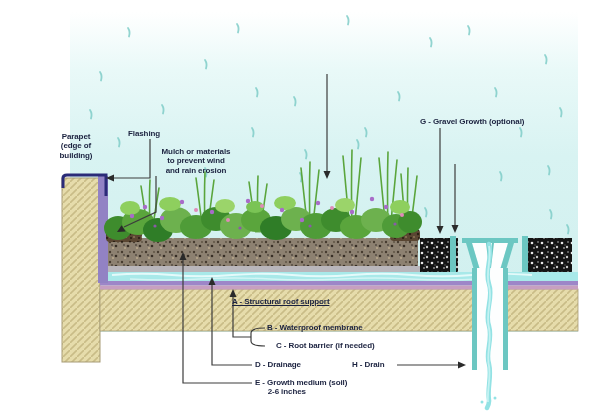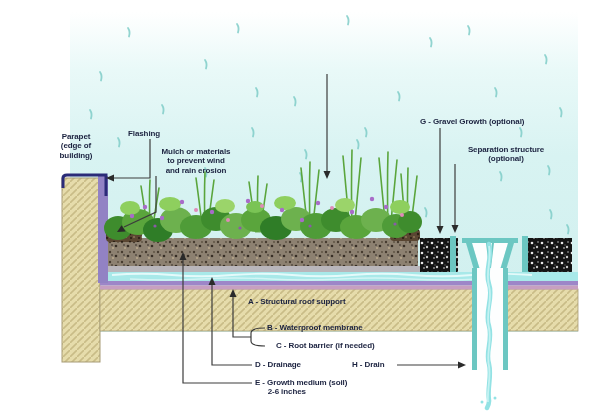--- a/index.html
+++ b/index.html
@@ -232,23 +232,21 @@
 </svg>
 
 <div class="lbl center" style="left:48px;top:132px;width:56px;">Parapet
 (edge of
 building)</div>
 <div class="lbl" style="left:128px;top:129px;text-align:center;">Flashing</div>
 <div class="lbl center" style="left:146px;top:147px;width:100px;">Mulch or materials
 to prevent wind
 and rain erosion</div>
 <div class="lbl" style="left:420px;top:117px;">G - Gravel Growth (optional)</div>
-<div class="lbl center" style="left:450px;top:145px;width:112px;">Separation structure
-(optional)</div>
-<div class="lbl" style="left:248px;top:297px;">A - Structural roof support</div>
+<div class="lbl" style="left:232px;top:297px;text-decoration:underline;">A - Structural roof support</div>
 <div class="lbl" style="left:267px;top:323px;">B - Waterproof membrane</div>
 <div class="lbl" style="left:267px;top:341px;margin-left:9px;">C - Root barrier (if needed)</div>
 <div class="lbl" style="left:255px;top:360px;text-align:center;">D - Drainage</div>
 <div class="lbl" style="left:352px;top:360px;">H - Drain</div>
 <div class="lbl" style="left:255px;top:378px;">E - Growth medium (soil)
       2-6 inches</div>
 
 </div>
 
 </body></html>

